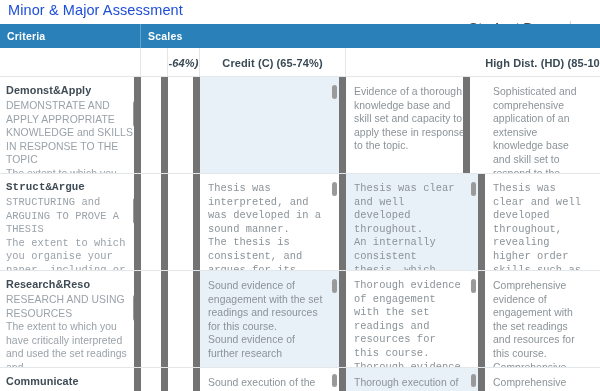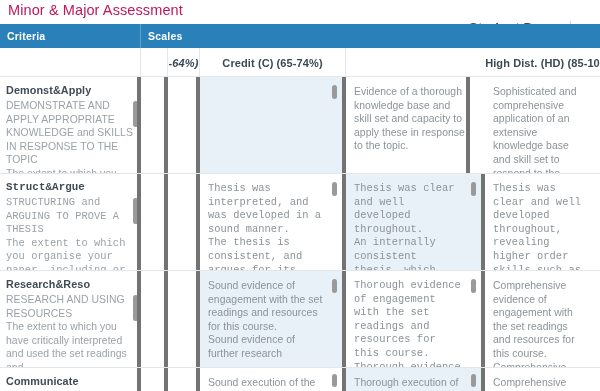--- a/index.html
+++ b/index.html
@@ -11,21 +11,21 @@
   }
   #app { position: relative; width: 600px; height: 391px; overflow: hidden; }
 
   
   .topbar {
     position: absolute; left: 0; top: 0; width: 600px; height: 24px;
     background: #ffffff;
   }
   .topbar-title {
     position: absolute; left: 8px; top: 2px;
-    font-size: 14.5px; color: #be185d; letter-spacing: .1px;
+    font-size: 14.5px; color: #1d4ed8; letter-spacing: .1px;
     white-space: nowrap;
   }
   .topbar-right {
     position: absolute; right: 0; top: 3px;
     display: flex; align-items: baseline; white-space: nowrap;
   }
   .student-name {
     font-size: 13.5px; font-weight: bold; color: #4a4a4a; letter-spacing: .1px;
   }
   .vsep {
@@ -75,21 +75,21 @@
 
   
   .rows { position: absolute; left: 0; top: 53px; width: 600px; height: 314px; }
   .row {
     position: absolute; left: 0; width: 600px; height: 97px;
     border-bottom: 1px solid #e4e7ea;
     overflow: hidden;
   }
   .cell {
     position: absolute; top: 0; height: 96px; overflow: hidden;
-    border-right: 4px solid #737373;
+    border-right: 7px solid #737373;
   }
   .cell.last { border-right: none; }
   .cell.shaded { background: #e8f1f8; }
 
   .crit-title {
     position: absolute; left: 6px; top: 7px;
     font-size: 10.8px; font-weight: bold; color: #3f4b55;
     letter-spacing: .1px; white-space: nowrap;
   }
   .crit-body {

